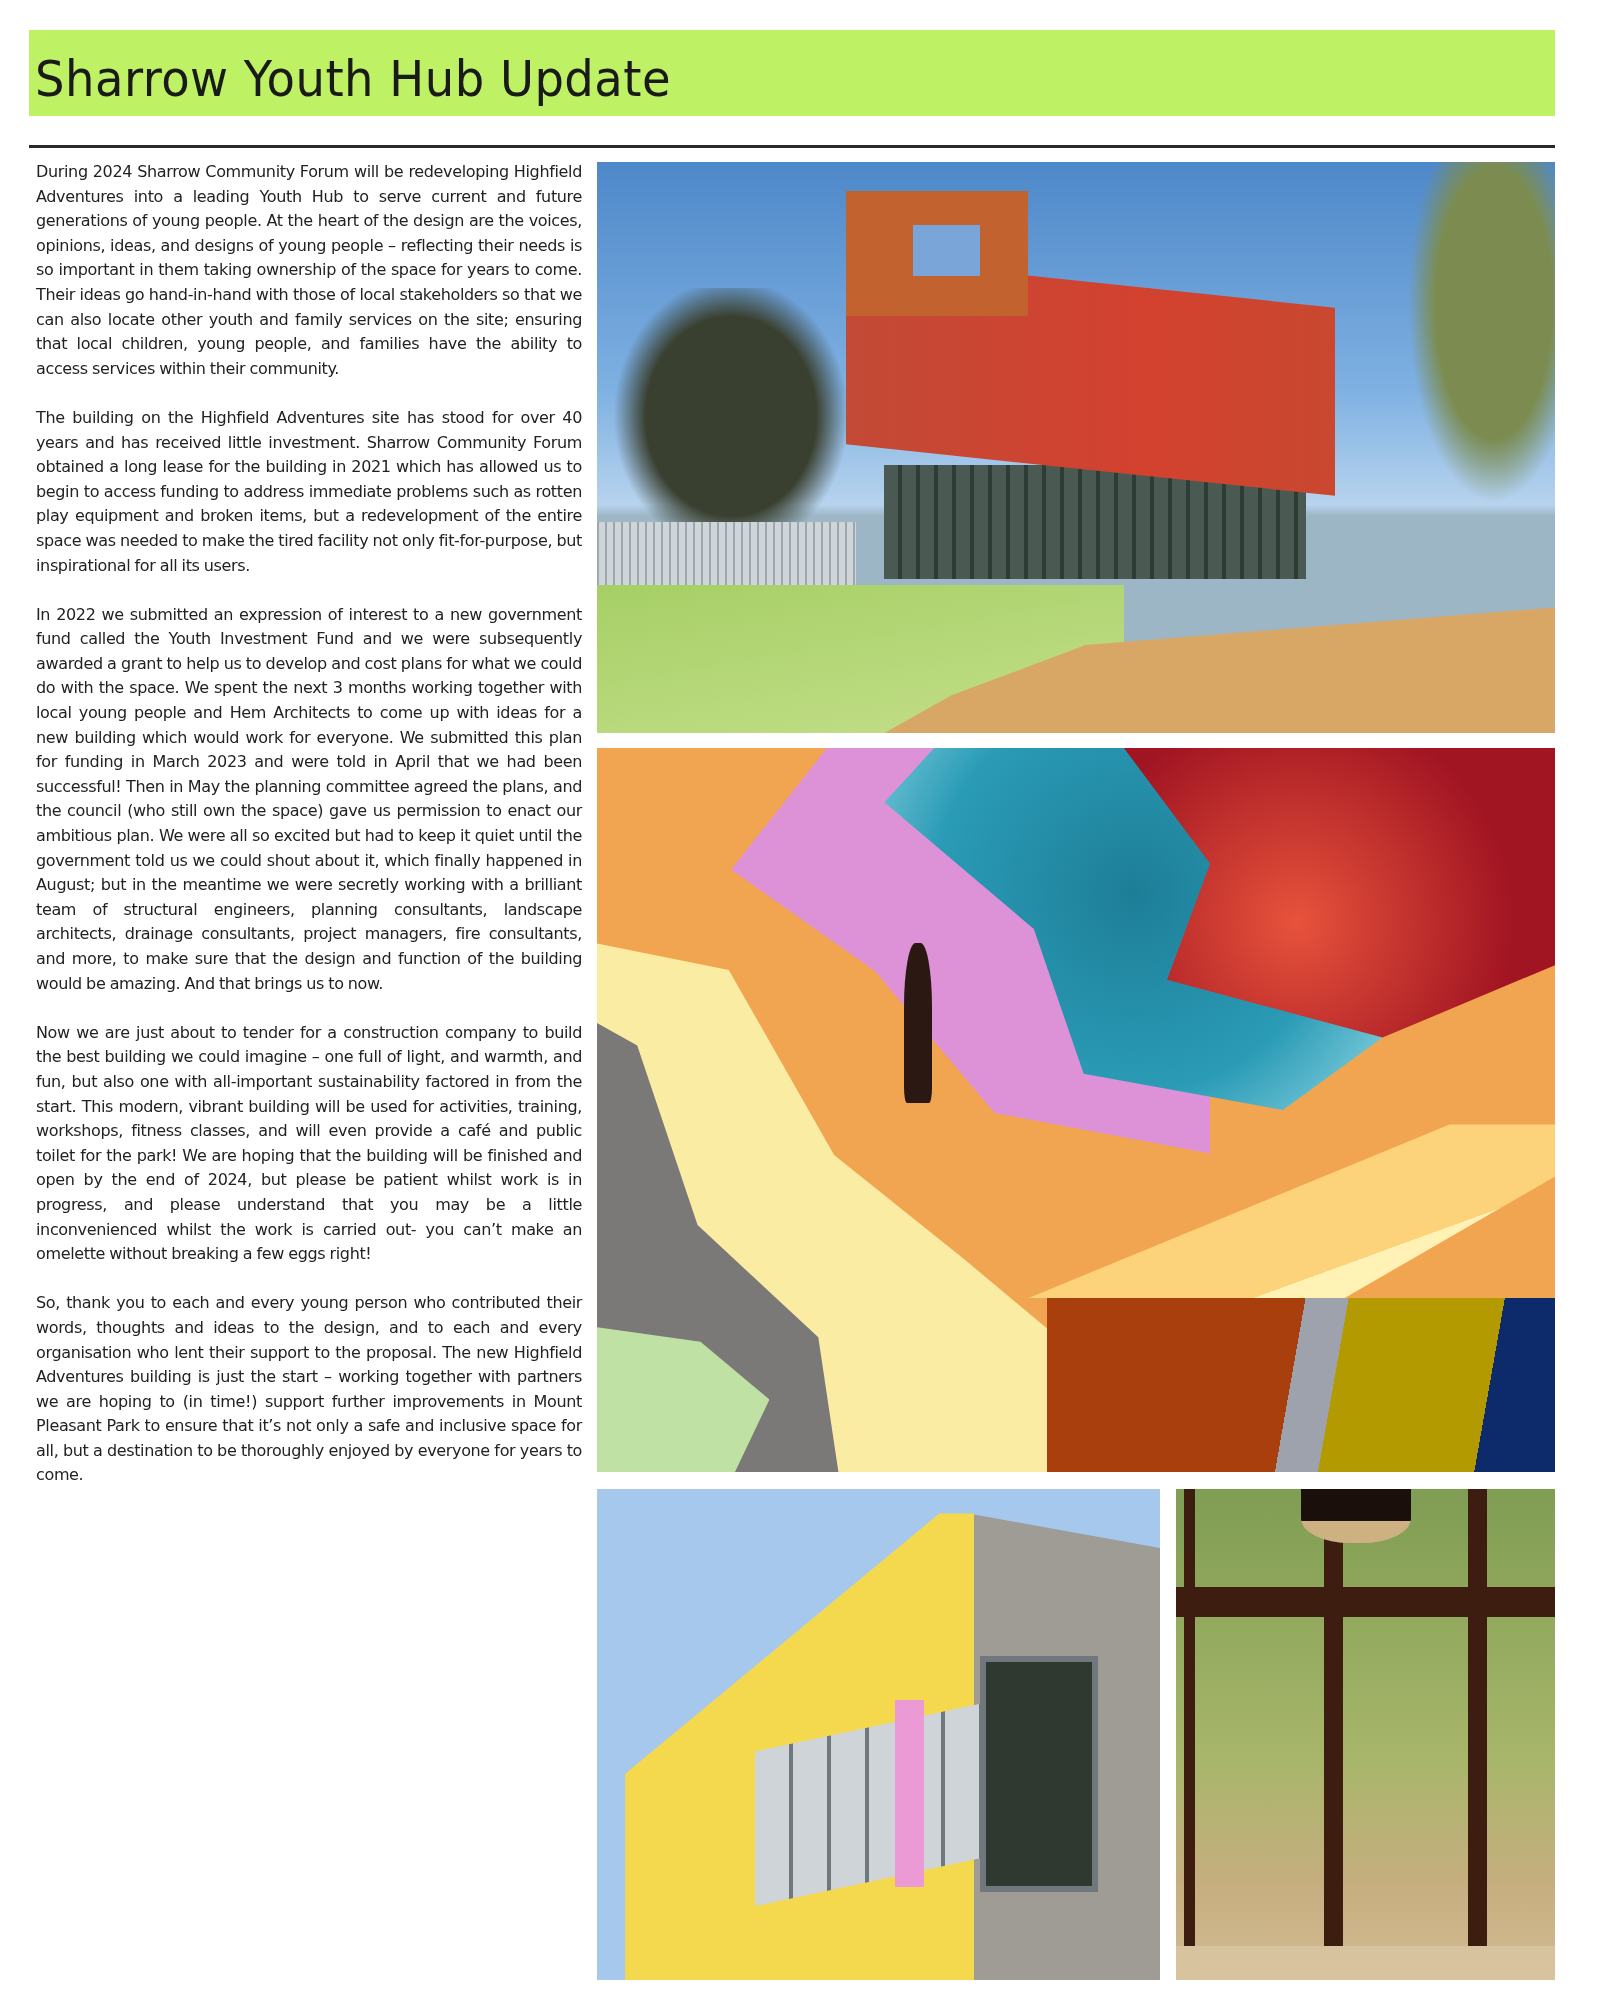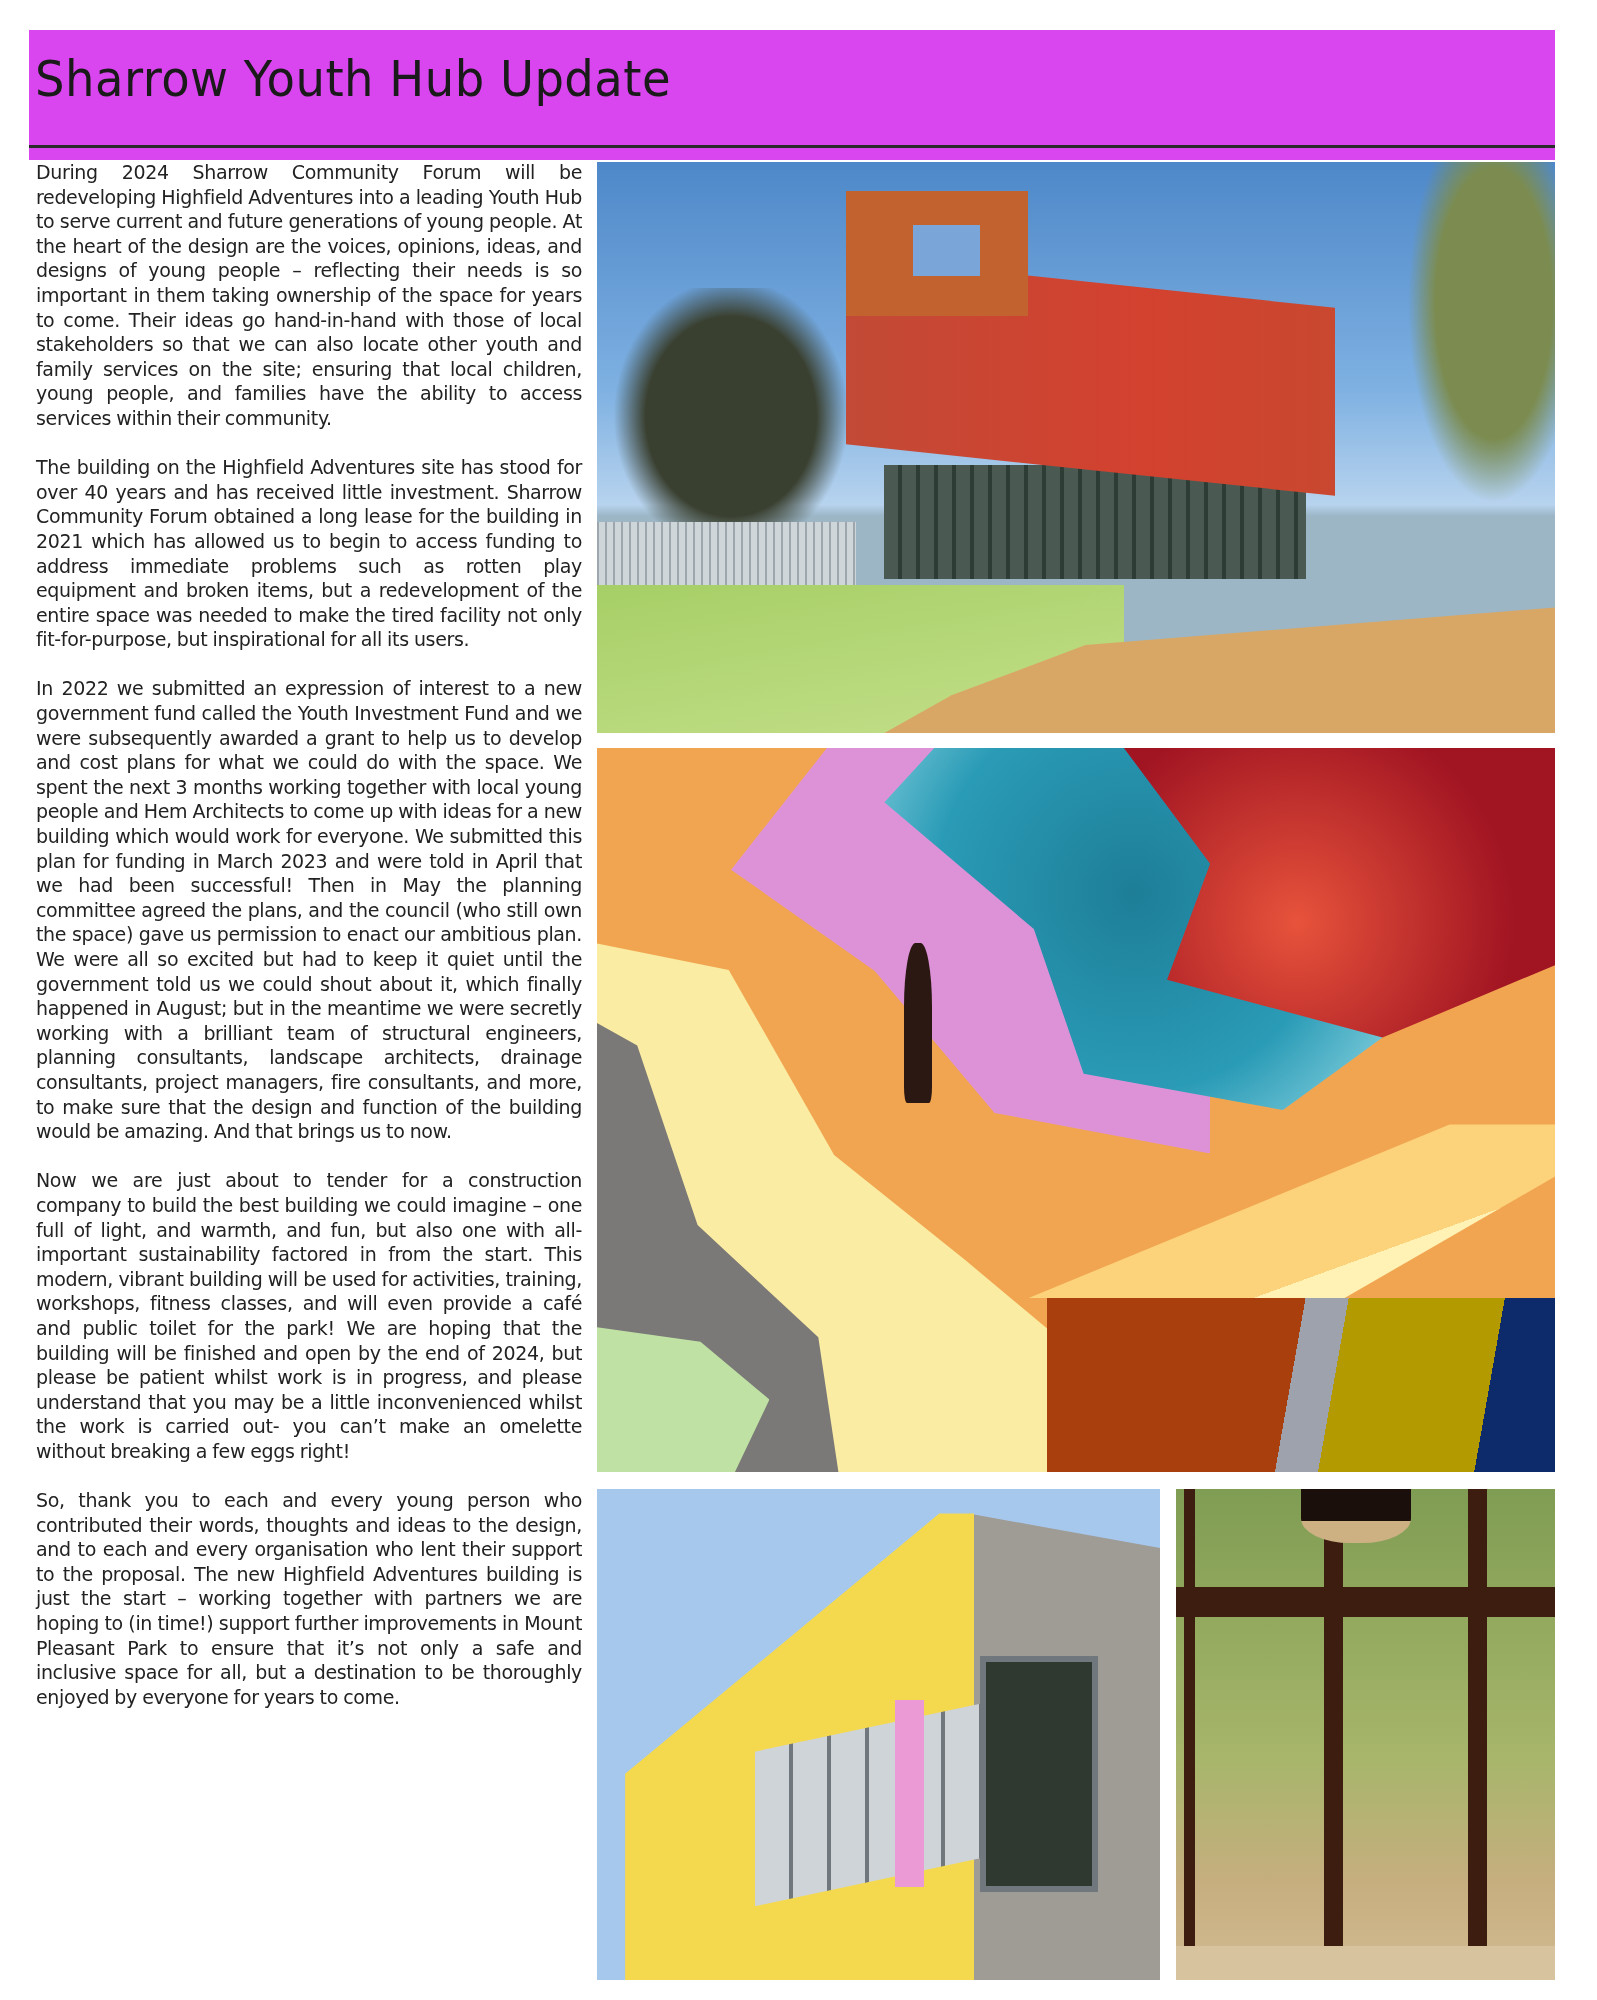--- a/index.html
+++ b/index.html
@@ -1,40 +1,40 @@
 <!DOCTYPE html>
 <html><head>
 <meta charset="utf-8">
 <style>
   html, body { margin: 0; padding: 0; background: #ffffff; }
   body {
     width: 1597px; height: 2000px; position: relative; overflow: hidden;
     font-family: "DejaVu Sans", sans-serif; color: #1e1e1e;
   }
   .title-bar {
-    position: absolute; left: 29px; top: 30px; width: 1526px; height: 130px;
-    background: #d946ef; box-sizing: border-box;
+    position: absolute; left: 29px; top: 30px; width: 1526px; height: 86px;
+    background: #bef264; box-sizing: border-box;
   }
   .title-bar h1 {
     margin: 0; position: absolute; left: 6px; top: 20px;
     font-family: "DejaVu Sans", sans-serif; font-weight: normal;
     font-size: 50px; letter-spacing: 0.5px; color: #1a1a1a;
     transform: scaleX(0.93); transform-origin: left top;
   }
   .title-rule {
     position: absolute; left: 29px; top: 145px; width: 1526px; height: 3px;
     background: #2a2a2a;
   }
   .text-col {
     position: absolute; left: 36px; top: 160px; width: 546px;
   }
   .text-col p {
     margin: 0 0 24.6px 0;
     font-family: "DejaVu Sans", sans-serif;
-    font-size: 19px; line-height: 24.6px; text-align: justify;
+    font-size: 16px; line-height: 24.6px; text-align: justify;
     letter-spacing: -0.35px; word-spacing: -0.5px;
     color: #222;
   }
   .img { position: absolute; overflow: hidden; }
   
   .img-render { left: 597px; top: 162px; width: 958px; height: 571px;
     background: linear-gradient(180deg, #4e88c9 0%, #7fb1e2 40%, #b7d3ee 60%, #9cb6c6 62%); }
   .render-grass { position:absolute; left:0; bottom:0; width:55%; height:26%;
     background: linear-gradient(170deg,#a6cf66,#c4df8a); }
   .render-path { position:absolute; right:0; bottom:0; width:70%; height:22%;

